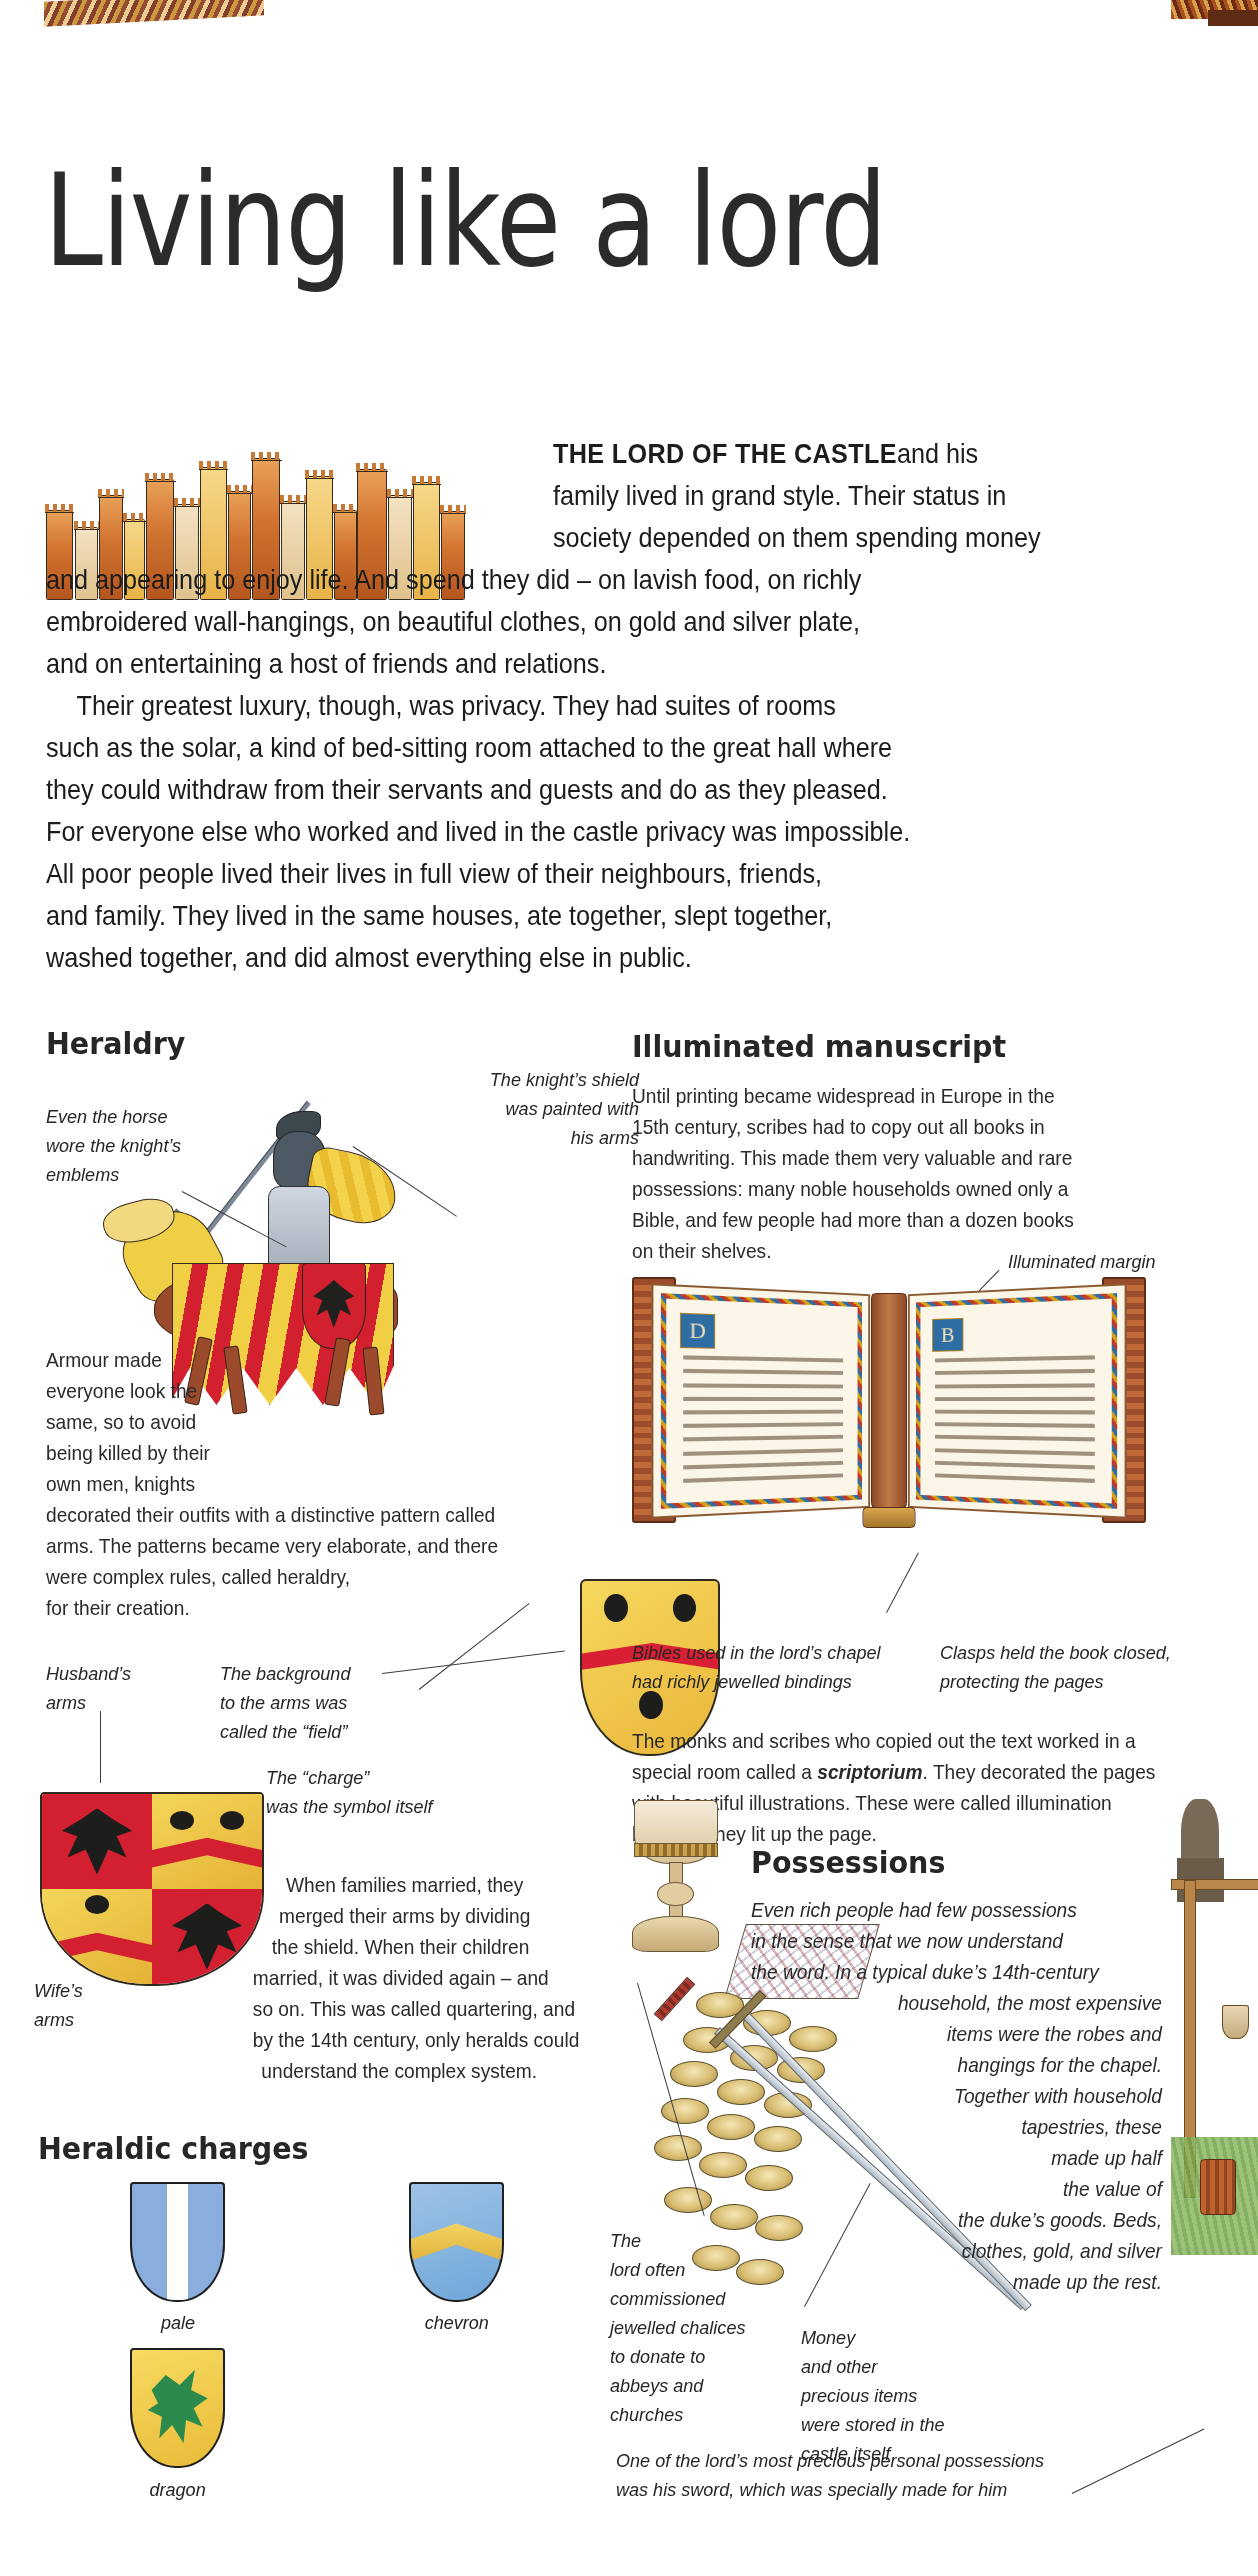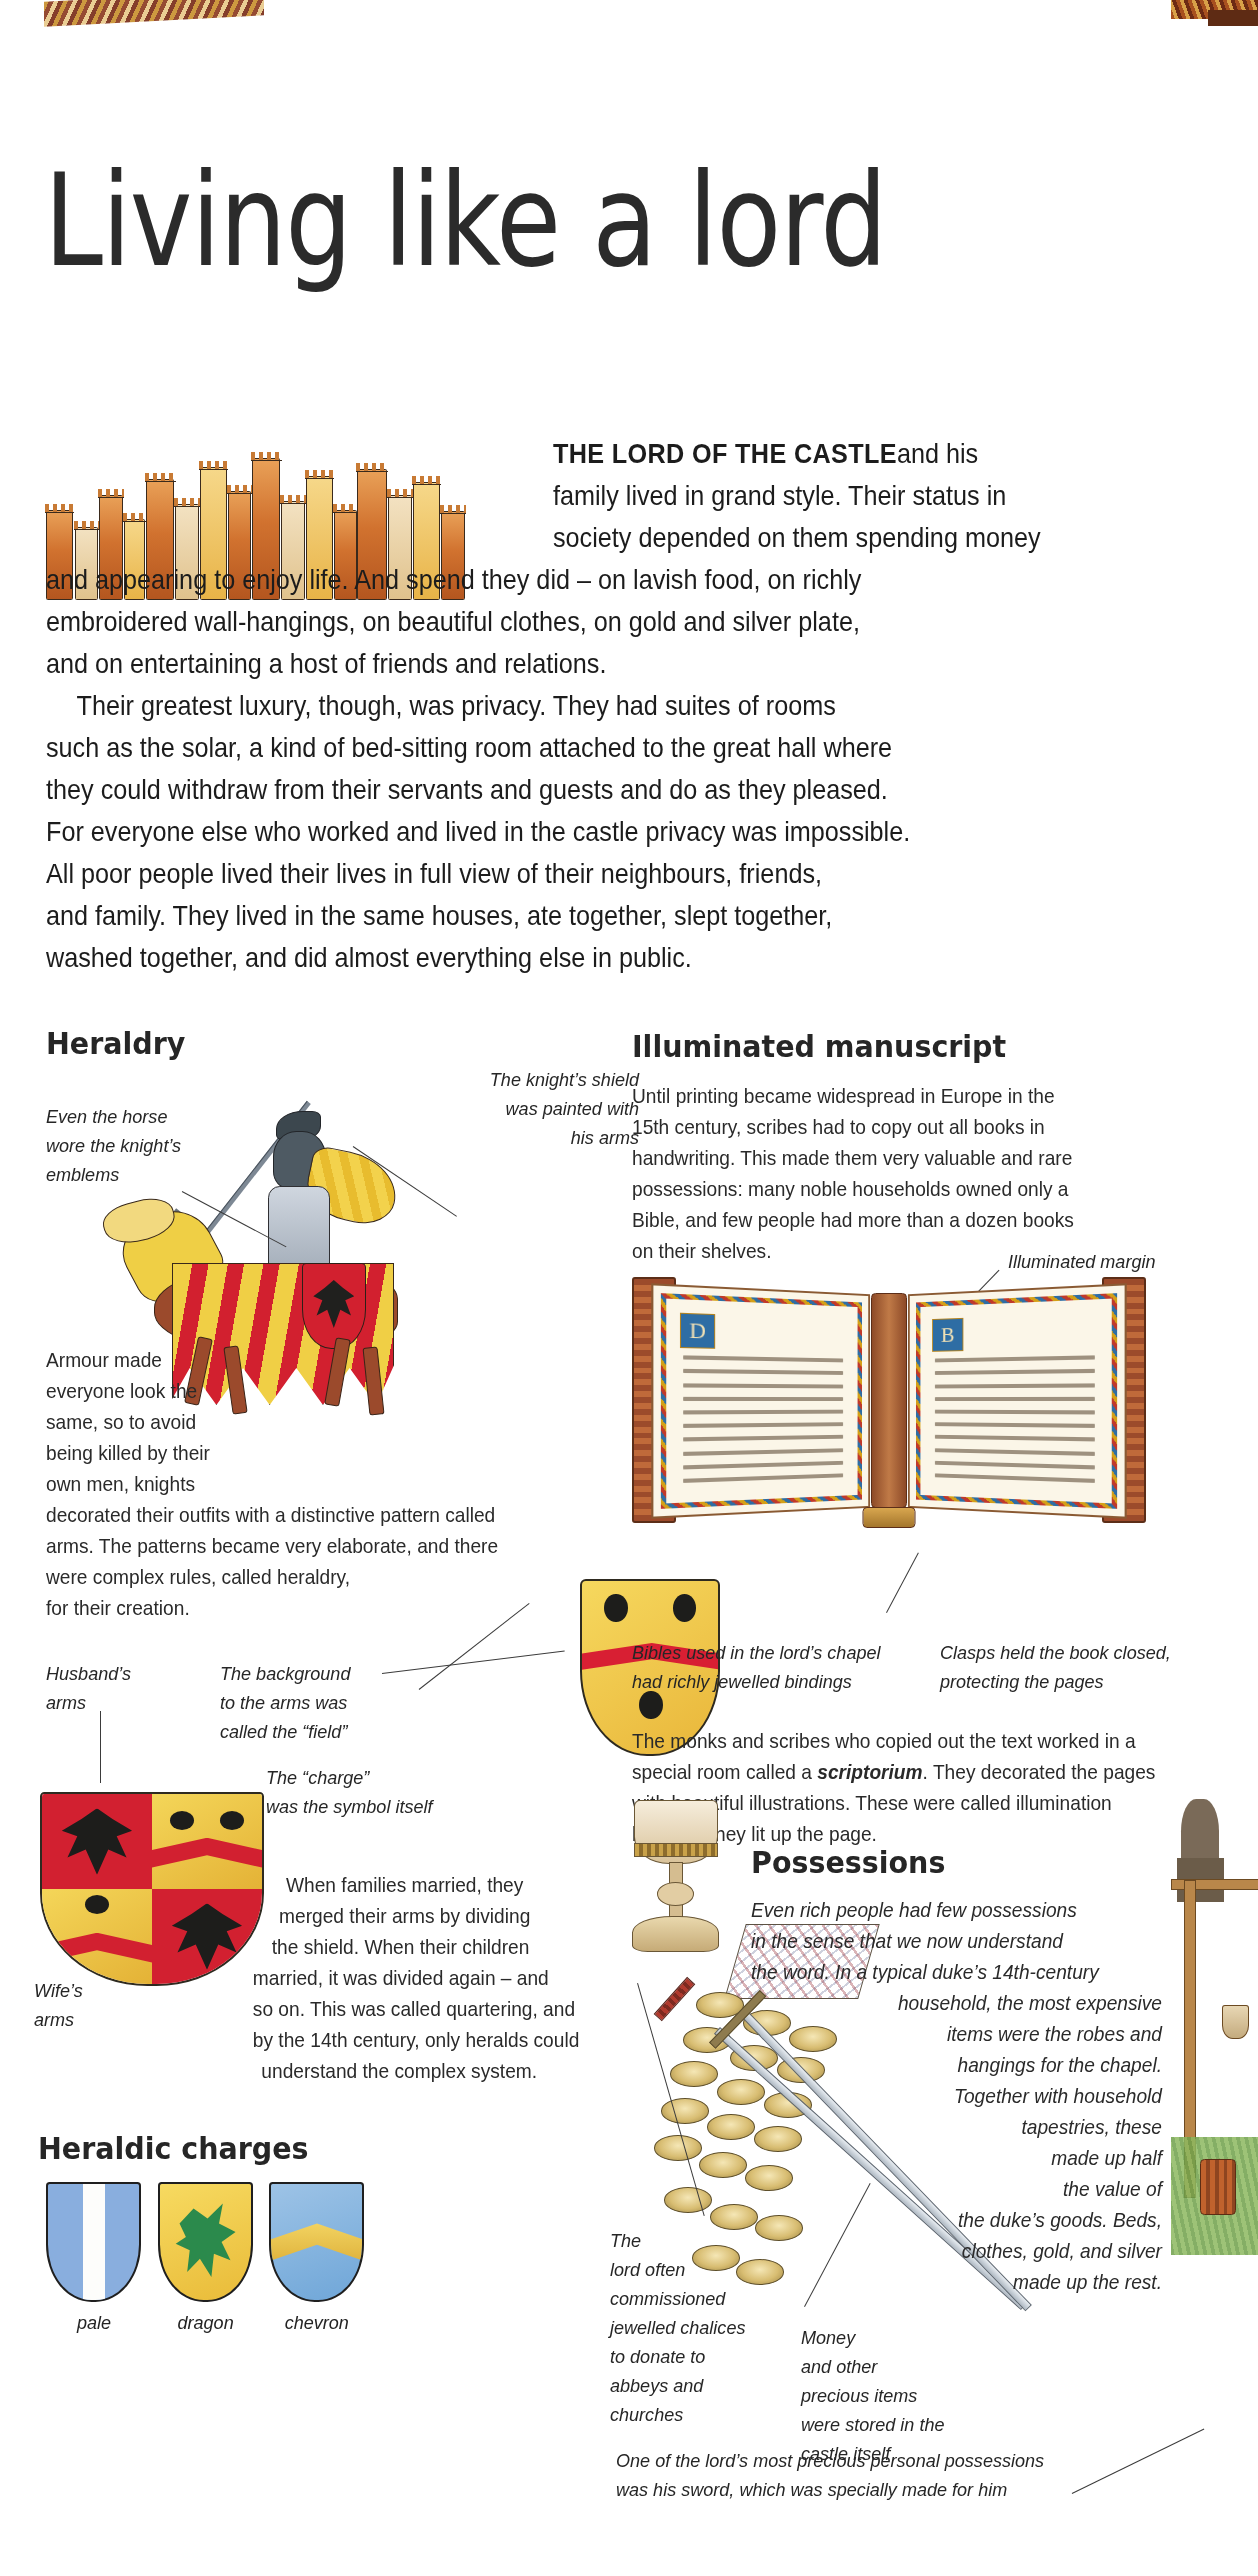--- a/index.html
+++ b/index.html
@@ -116,21 +116,21 @@
   .q{position:relative;overflow:hidden;}
   .q.red{background:#d22030;}
   .q.gold{background:linear-gradient(150deg,#f4d659,#e4b236);}
   .q .eagle{position:absolute;left:50%;top:50%;transform:translate(-50%,-50%);width:64%;height:70%;
      background:#1d1d1b;clip-path:polygon(50% 0,72% 16%,100% 34%,78% 42%,92% 74%,66% 62%,50% 100%,34% 62%,8% 74%,22% 42%,0 34%,28% 16%);}
   .q .chv{position:absolute;left:-10%;top:46%;width:120%;height:34%;background:#d22030;
      clip-path:polygon(0 46%,50% 0,100% 46%,100% 100%,50% 54%,0 100%);}
   .q .dot{position:absolute;width:22%;height:20%;background:#1d1d1b;border-radius:50%;}
   
   #charges{position:absolute;left:38px;top:2130px;width:558px;}
-  #charges .grid{display:grid;grid-template-columns:repeat(5,1fr);row-gap:24px;margin-top:16px;}
+  #charges .grid{display:grid;grid-template-columns:repeat(2,1fr);row-gap:14px;margin-top:16px;}
   .chg-cell{display:flex;flex-direction:column;align-items:center;}
   .chg-shield{width:91px;height:116px;border:2.2px solid #1f1f1f;border-radius:3.7px 3.7px 48% 48%;
      position:relative;overflow:hidden;background:#fff;}
   .chg-label{margin-top:10.3px;font-style:italic;font-size:19px;color:#242424;
      font-family:"Liberation Sans", sans-serif;transform:scaleX(.95);white-space:nowrap;}
   
   .f-pale{background:#89aede;}
   .f-pale:after{content:"";position:absolute;left:38%;top:0;width:24%;height:100%;background:#fdfdfb;}
   .f-fess{background:linear-gradient(160deg,#f6d75c,#e8b837);}
   .f-fess:after{content:"";position:absolute;left:0;top:38%;width:100%;height:22%;background:#2b2b29;}
@@ -373,26 +373,26 @@
 </div>
 
 <div id="charges">
   <div class="sec-h">Heraldic charges</div>
   <div class="grid">
     <div class="chg-cell">
       <div class="chg-shield f-pale"></div>
       <div class="chg-label">pale</div>
     </div>
     <div class="chg-cell">
+      <div class="chg-shield f-chev"></div>
+      <div class="chg-label">chevron</div>
+    </div>
+    <div class="chg-cell">
       <div class="chg-shield f-dragon"></div>
       <div class="chg-label">dragon</div>
-    </div>
-    <div class="chg-cell">
-      <div class="chg-shield f-chev"></div>
-      <div class="chg-label">chevron</div>
     </div>
   </div>
 </div>
 
 <div class="sec-h" style="position:absolute;left:632px;top:1028px;">Illuminated manuscript</div>
 
 <div style="position:absolute;left:632px;top:1080px;width:514px;">
   <div class="body-line">Until printing became widespread in Europe in the</div>
   <div class="body-line">15th century, scribes had to copy out all books in</div>
   <div class="body-line">handwriting. This made them very valuable and rare</div>

